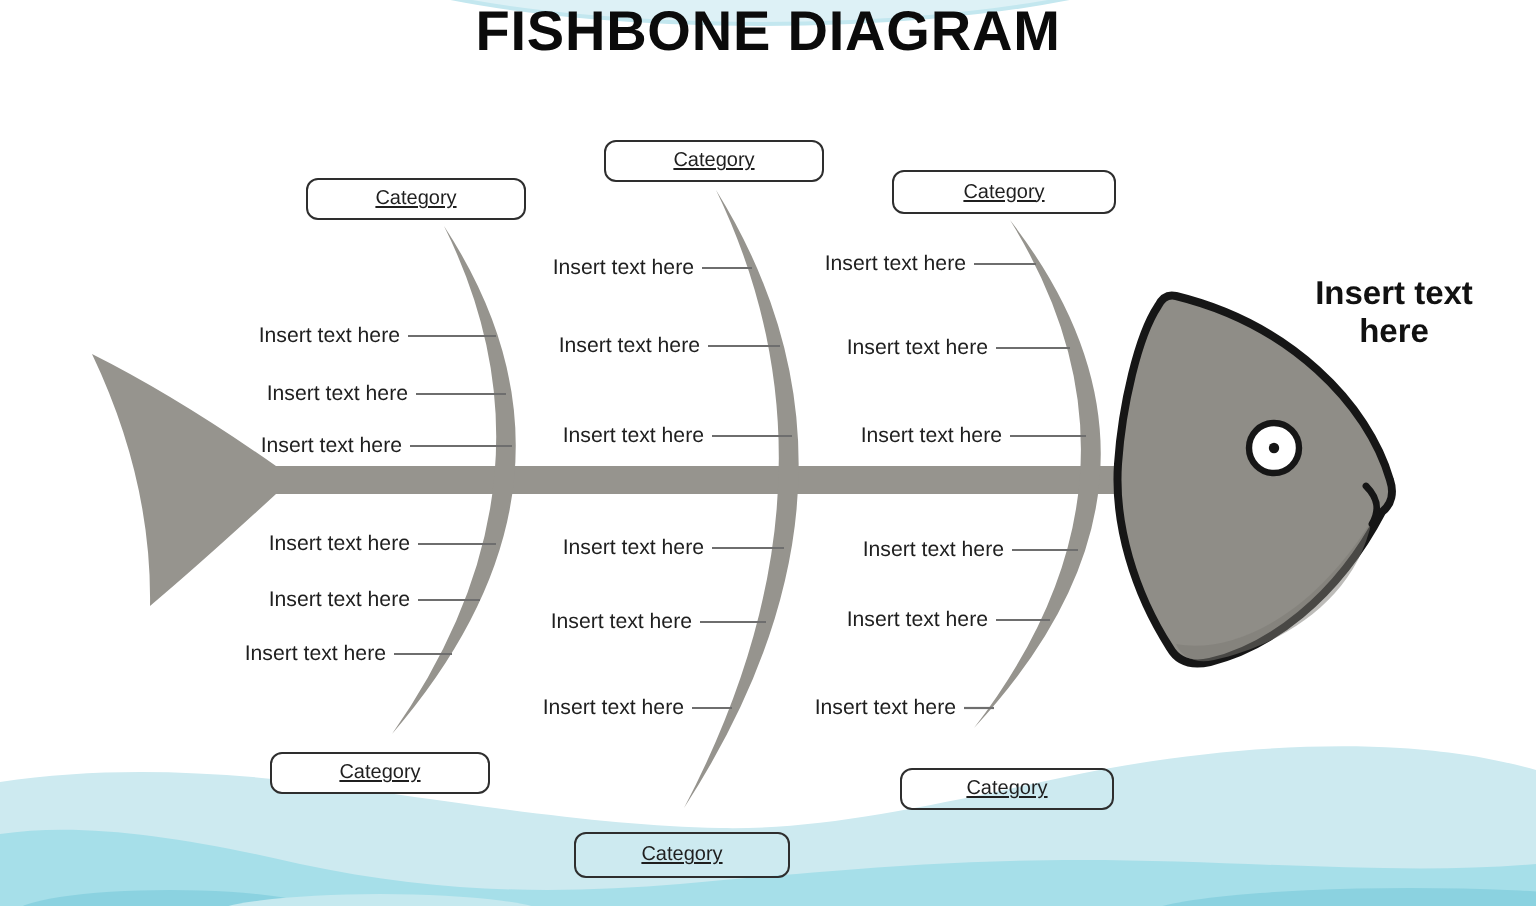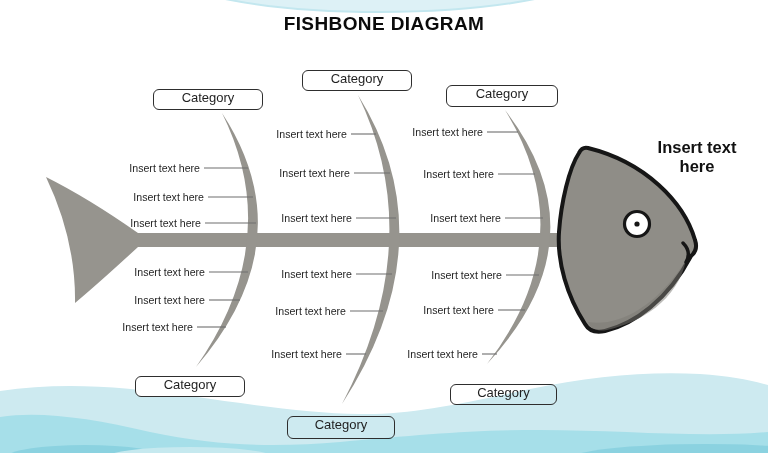--- a/index.html
+++ b/index.html
@@ -2,27 +2,27 @@
 <html><head>
 <meta charset="utf-8">
 <style>
   html,body{margin:0;padding:0;background:#e9e9e9;}
   .stage{
     position:relative;width:768px;height:453px;background:#ffffff;
     overflow:hidden;font-family:"Liberation Sans", sans-serif;
   }
   .stage svg{position:absolute;left:0;top:0;}
   .title{
-    position:absolute;left:0;top:13px;width:768px;text-align:center;
-    font-size:19px;font-weight:800;letter-spacing:.4px;color:#0b0b0b;
+    position:absolute;left:0;top:0;width:768px;text-align:center;
+    font-size:28px;font-weight:800;letter-spacing:.4px;color:#0b0b0b;
   }
   .cat-box{
-    position:absolute;display:flex;align-items:flex-start;justify-content:center;
+    position:absolute;display:flex;align-items:center;justify-content:center;
     border:1.6px solid #2e2e2e;border-radius:6px;background:#ffffff;
-    font-size:13px;color:#1f1f1f;box-sizing:border-box;
+    font-size:10px;color:#1f1f1f;box-sizing:border-box;text-decoration:underline;
   }
   .cat-box.transparent{background:transparent;}
   .ins-label{
     position:absolute;width:92px;text-align:right;font-size:10.6px;
     color:#1f1f1f;white-space:nowrap;line-height:14px;
   }
   .head-label{
     position:absolute;left:645px;top:138px;width:104px;text-align:center;
     font-size:16.5px;font-weight:bold;line-height:1.18;color:#111111;
   }

